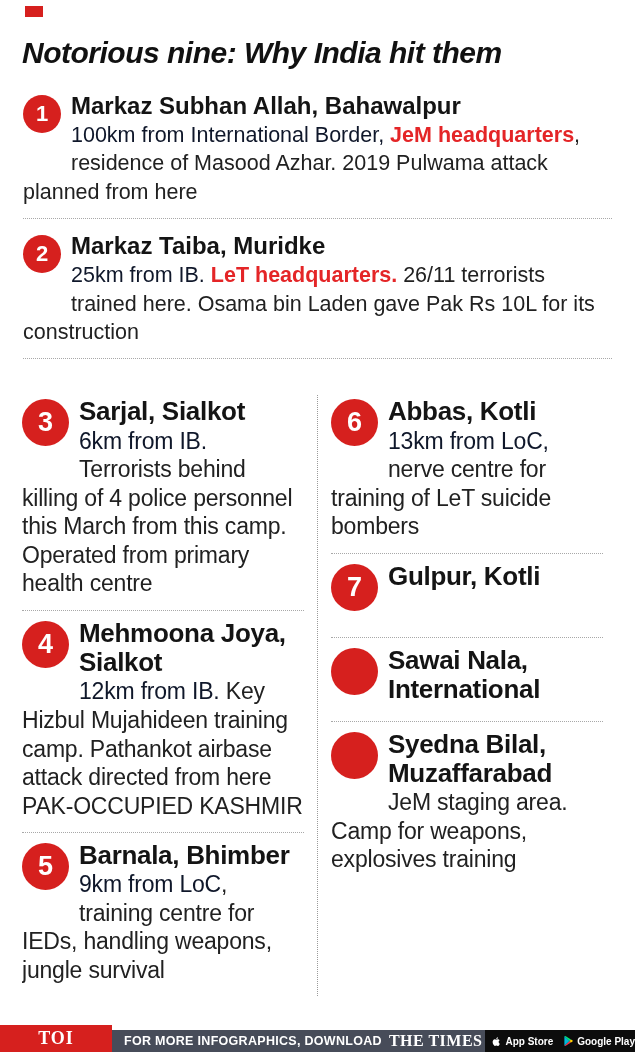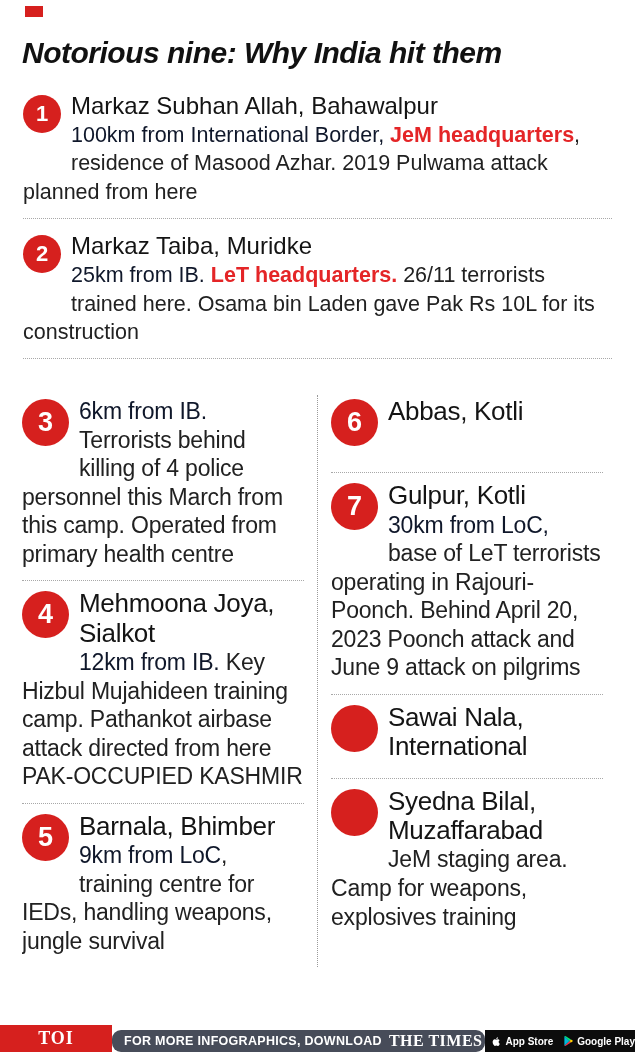--- a/index.html
+++ b/index.html
@@ -28,21 +28,21 @@
   }
   
   .item{overflow:hidden;}
   .num-circle{
     float:left;
     background:#d6201e;border-radius:50%;
     color:#fff;font-weight:800;text-align:center;
   }
   .item-title{
     display:block;
-    font-weight:400;color:#141414;
+    font-weight:700;color:#141414;
   }
   .red-seg{color:#0f172a;}
   .red-bold-seg{color:#e42527;font-weight:800;margin-top:44px;}
   .black-seg{color:#212121;}
 
   
   .top-section{margin:0 23px;}
   .top-item{padding:12px 0 12px 0;}
   .top-item .num-circle{
     width:38px;height:38px;line-height:38px;
@@ -80,21 +80,21 @@
   .footer-toi{
     width:112px;height:27px;
     background:#d6201e;color:#fff;
     font-family:"Liberation Serif","DejaVu Serif",serif;
     font-weight:700;font-size:18px;letter-spacing:1px;
     display:flex;align-items:center;justify-content:center;
   }
   .footer-mid{
     flex:1;height:22px;background:#474c59;
     display:flex;align-items:center;
-    padding-left:12px;white-space:nowrap;overflow:hidden;border-radius:9px;
+    padding-left:12px;white-space:nowrap;overflow:hidden;
   }
   .footer-msg{color:#fff;font-size:12.5px;font-weight:700;letter-spacing:0.3px;}
   .footer-brand{
     color:#fff;font-family:"Liberation Serif","DejaVu Serif",serif;
     font-weight:700;font-size:16px;margin:0 5px 0 7px;letter-spacing:0.5px;
   }
   .footer-stores{
     width:150px;height:22px;background:#0c0c0c;
     display:flex;align-items:center;justify-content:flex-end;gap:10px;
   }
@@ -128,20 +128,21 @@
     <div class="h-divider"></div>
 
   </div>
 
   <div class="cols">
 
     <div class="col col-left">
 
       <div class="item">
         <span class="num-circle"><span>3</span></span>
+        <span class="item-title">Sarjal, Sialkot</span>
         <span class="body"><span class="red-seg">6km from IB.</span><span class="red-bold-seg"></span><span class="black-seg"> Terrorists behind killing of 4 police personnel this March from this camp. Operated from primary health centre</span></span>
       </div>
       <div class="h-divider"></div>
 
       <div class="item">
         <span class="num-circle"><span>4</span></span>
         <span class="item-title">Mehmoona Joya, Sialkot</span>
         <span class="body"><span class="red-seg">12km from IB.</span><span class="red-bold-seg"></span><span class="black-seg"> Key Hizbul Mujahideen training camp. Pathankot airbase attack directed from here PAK-OCCUPIED KASHMIR</span></span>
       </div>
       <div class="h-divider"></div>
@@ -154,27 +155,27 @@
 
     </div>
 
     <div class="v-divider"></div>
 
     <div class="col col-right">
 
       <div class="item">
         <span class="num-circle"><span>6</span></span>
         <span class="item-title">Abbas, Kotli</span>
+        <span class="body"><span class="red-seg">13km from LoC,</span><span class="red-bold-seg"></span><span class="black-seg"> nerve centre for training of LeT suicide bombers</span></span>
       </div>
       <div class="h-divider"></div>
 
       <div class="item">
         <span class="num-circle"><span>7</span></span>
         <span class="item-title">Gulpur, Kotli</span>
-        <span class="body"><span class="red-seg">30km from LoC,</span><span class="red-bold-seg"></span><span class="black-seg"> base of LeT terrorists operating in Rajouri-Poonch. Behind April 20, 2023 Poonch attack and June 9 attack on pilgrims</span></span>
       </div>
       <div class="h-divider"></div>
 
       <div class="item">
         <span class="num-circle"><span></span></span>
         <span class="item-title">Sawai Nala, International</span>
       </div>
       <div class="h-divider"></div>
 
       <div class="item">

